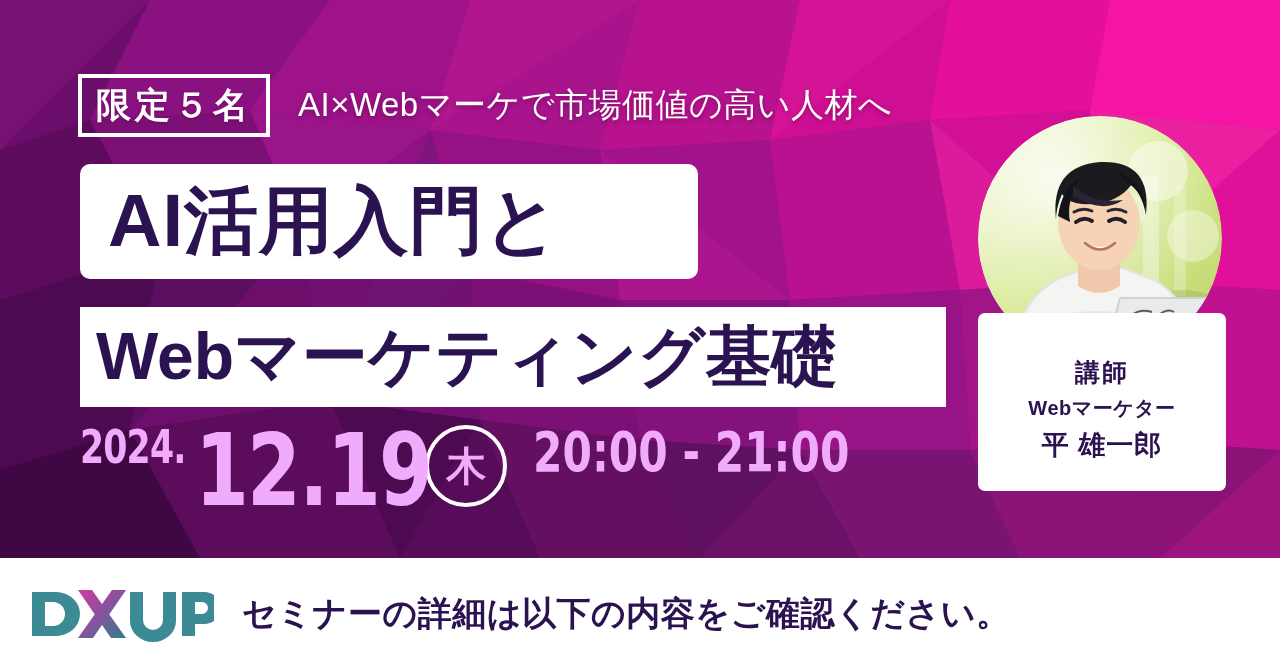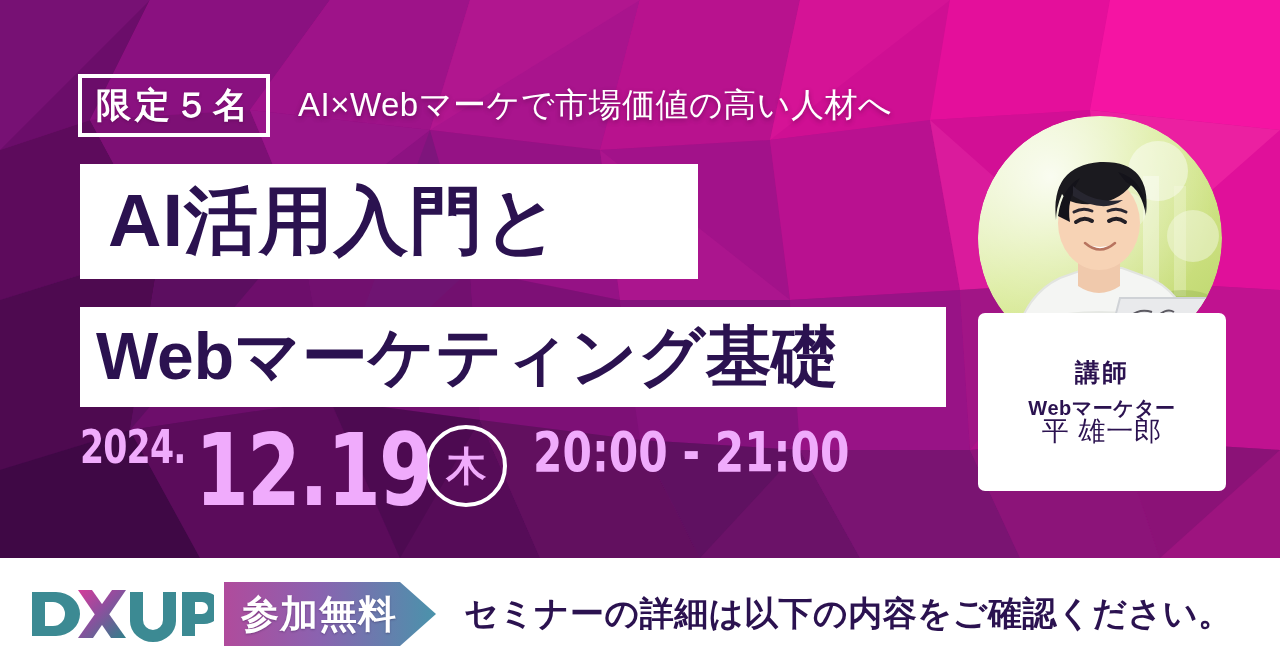--- a/index.html
+++ b/index.html
@@ -70,20 +70,21 @@
     z-index: 5;
   }
   #title-line-1 {
     left: 80px;
     top: 164px;
     width: 590px;
     height: 115px;
     font-size: 74px;
     padding-left: 28px;
     letter-spacing: 1px;
+    border-radius: 10px;
   }
   #title-line-2 {
     left: 80px;
     top: 307px;
     width: 850px;
     height: 100px;
     font-size: 66px;
     padding-left: 16px;
     letter-spacing: 0px;
   }
@@ -180,22 +181,23 @@
   }
   #speaker-title {
     font-size: 20px;
     font-weight: 700;
     letter-spacing: .5px;
     margin-top: 13px;
     line-height: 1;
   }
   #speaker-name {
     font-size: 27px;
-    font-weight: 400;
+    font-weight: 700;
     letter-spacing: 1px;
+    margin-top: 14px;
     line-height: 1;
   }
 
   
   #bottom-bar {
     position: absolute;
     left: 0;
     top: 558px;
     width: 1280px;
     height: 112px;
@@ -402,30 +404,17 @@
       </defs>
       <g fill="#3c8a93">
         <path d="M6 8 h24 a24 22 0 0 1 0 44 H6 z M19 18 v24 h8 a12 12 0 0 0 0 -24 z"></path>
         <path d="M104 8 h13 v28 a10 10 0 0 0 20 0 V8 h13 v29 a23 21 0 0 1 -46 0 z"></path>
         <path d="M156 8 h22 a17 16 0 0 1 0 32 h-9 v12 h-13 z M169 18 v12 h7 a6 6 0 0 0 0 -12 z"></path>
       </g>
       <path d="M52 6 l14 0 l34 48 l-15 0 z" fill="url(#xgrad)"></path>
       <path d="M100 6 l-14 0 l-34 48 l15 0 z" fill="url(#xgrad)"></path>
     </svg>
 
-    <div id="free-badge">
-      <svg id="free-badge-shape" viewBox="0 0 212 64" preserveAspectRatio="none">
-        <defs>
-          <linearGradient id="fbg" x1="0" y1="0" x2="1" y2="0">
-            <stop offset="0%" stop-color="#b04b9c"></stop>
-            <stop offset="45%" stop-color="#8a63b0"></stop>
-            <stop offset="100%" stop-color="#4a93ab"></stop>
-          </linearGradient>
-        </defs>
-        <polygon points="0,0 176,0 212,32 176,64 0,64" fill="url(#fbg)"></polygon>
-      </svg>
-      <span id="free-badge-label">参加無料</span>
-    </div>
 
     <div id="cta-text">セミナーの詳細は以下の内容をご確認ください。</div>
   </div>
 
 </div>
 
 </body></html>

